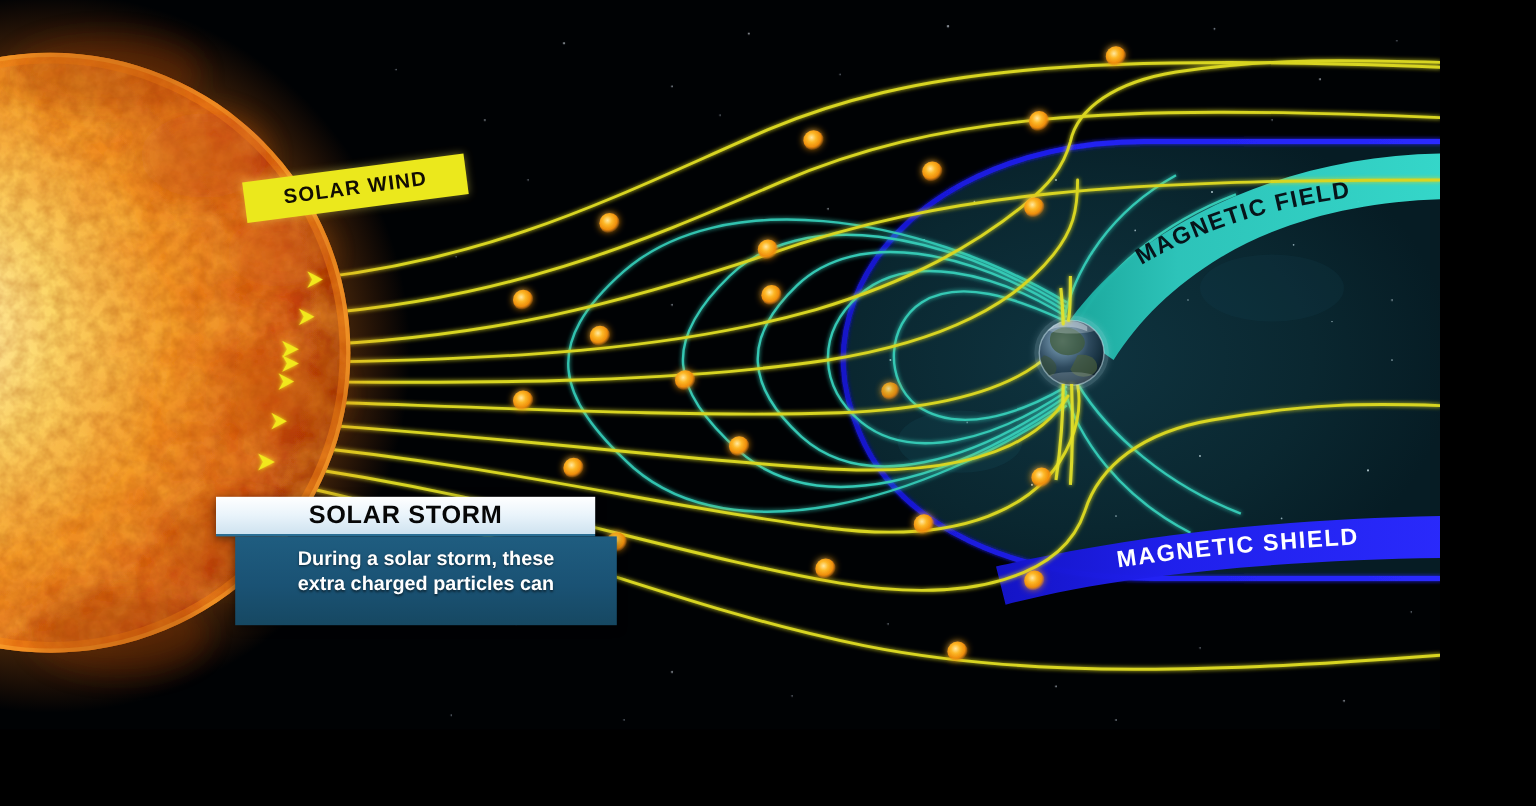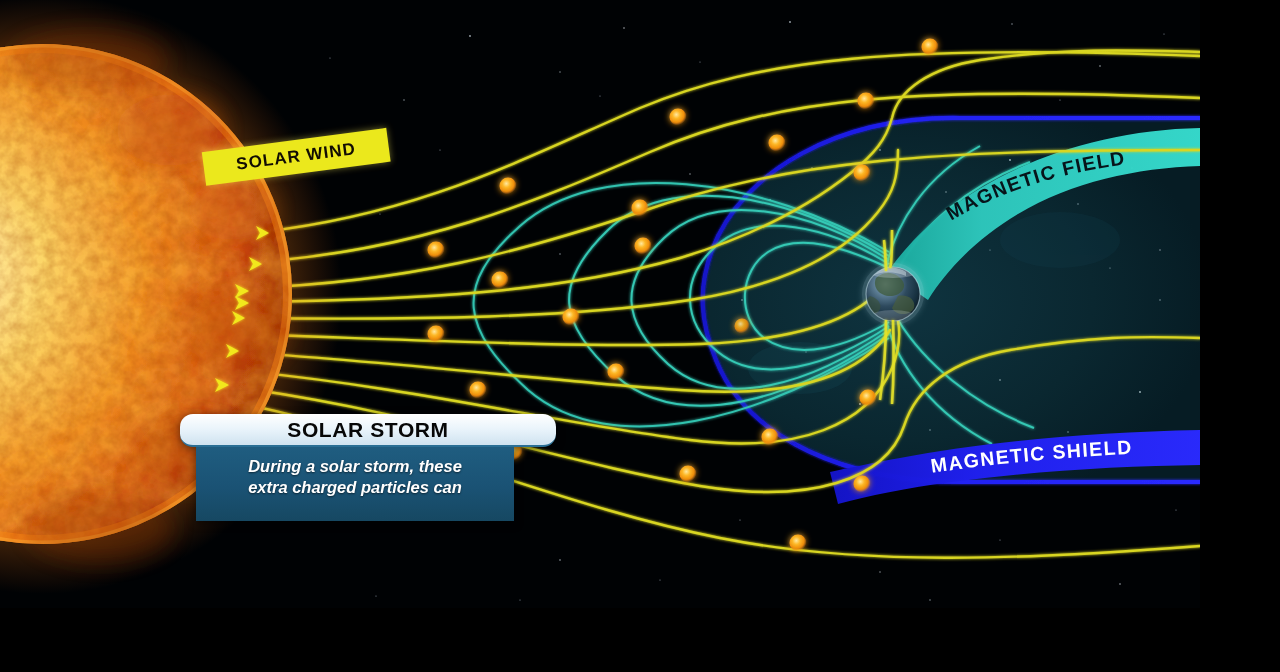--- a/index.html
+++ b/index.html
@@ -62,28 +62,27 @@
   }
   
   .caption {
     position: absolute;
     left: 180px; top: 414px;
     width: 350px;
     z-index: 40;
     filter: drop-shadow(0 2px 4px rgba(0,0,0,0.55));
   }
   .caption-head {
-    width: 376px;
+    width: 316px;
     height: 33px;
     background: linear-gradient(180deg,#ffffff 0%,#eaf4fb 48%,#cfe3f0 100%);
     border-bottom: 2px solid #2a6f95;
     display: flex;
     align-items: center;
     justify-content: center;
-    border-radius: 13px;
   }
   .caption-head .txt {
     font-size: 21px;
     font-weight: bold;
     letter-spacing: 0.6px;
     color: #070707;
     font-family: "Liberation Sans", sans-serif;
   }
   .caption-body {
     margin-left: 16px;
@@ -94,21 +93,20 @@
     text-align: center;
   }
   .caption-body .txt {
     display: block;
     font-size: 16.5px;
     font-weight: bold;
     line-height: 1.30;
     color: #ffffff;
     text-shadow: 0 1px 2px rgba(0,0,0,0.55);
     font-family: "Liberation Sans", sans-serif;
-    font-style: italic;
   }
 </style>
 </head>
 <body>
 
 <div id="stage">
   <div id="scene">
 
     <svg class="layer" viewBox="0 0 1200 608" preserveAspectRatio="none">
       <defs>

